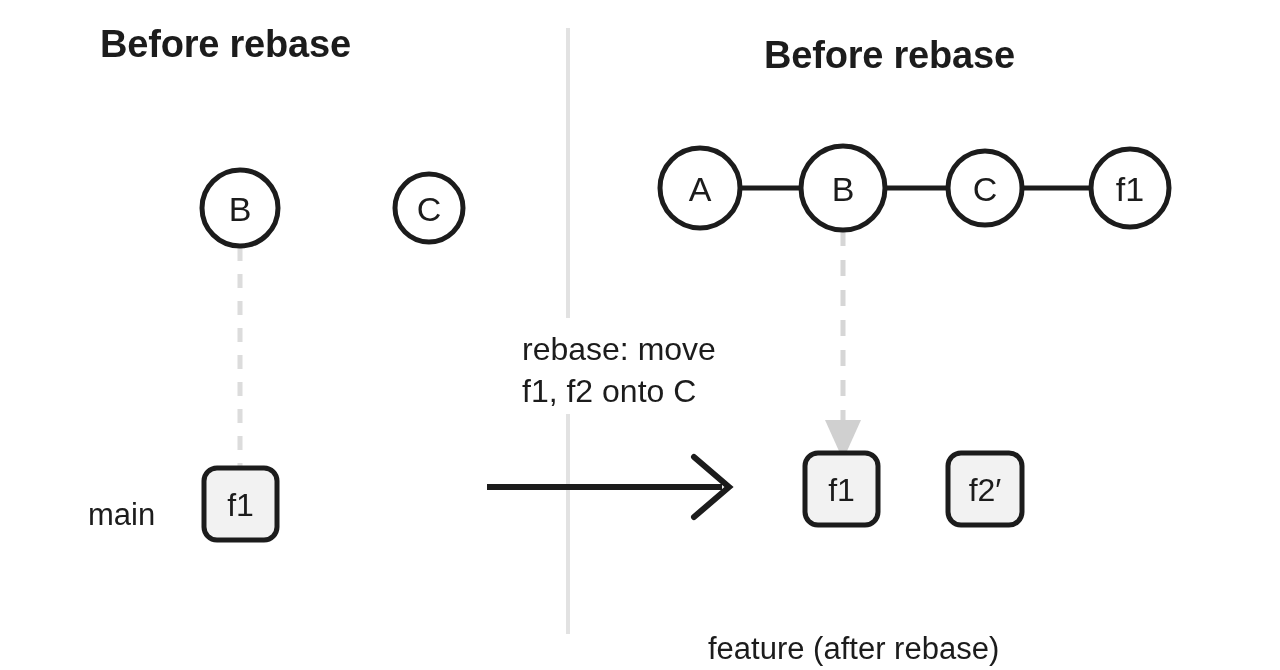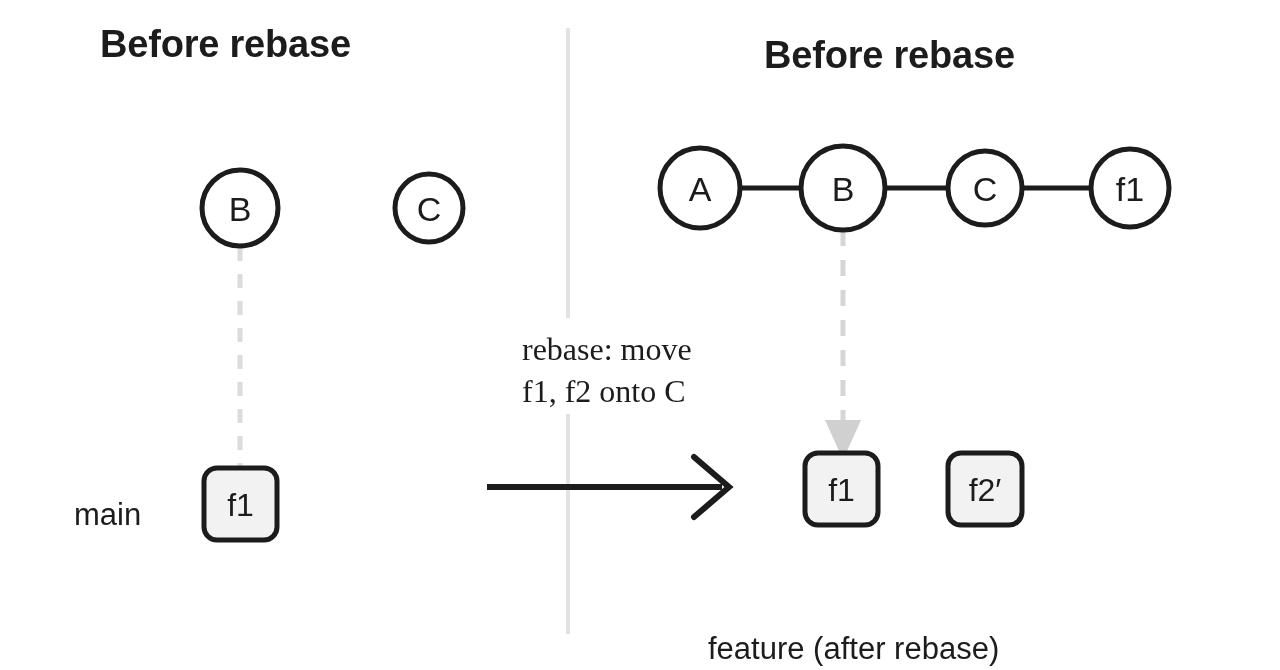--- a/index.html
+++ b/index.html
@@ -49,33 +49,32 @@
     font-size: 32px;
     text-anchor: middle;
     dominant-baseline: central;
   }
   .caption {
     position: absolute;
     font-size: 31px;
     color: #1c1c1c;
     white-space: nowrap;
   }
-  .cap-main     { left: 74px;  top: 497px; }
+  .cap-main     { left: 88px;  top: 497px; }
   .cap-feat-b   { left: 131px; top: 587px; }
   .cap-feat-a   { left: 708px; top: 587px; margin-top: 44px; }
 
   .middle-text {
     position: absolute;
     left: 522px;
     top: 328px;
     font-size: 32px;
     line-height: 42px;
     color: #1c1c1c;
     white-space: pre-line;
-    font-family: Liberation Serif, serif;
   }
 </style>
 </head>
 <body>
 
 <div id="canvas">
 
   <svg class="layer" viewBox="0 0 1280 670">
     <defs>
       <marker id="arrow-gray" markerWidth="10" markerHeight="10" refX="5.2" refY="4" orient="auto" markerUnits="strokeWidth">

